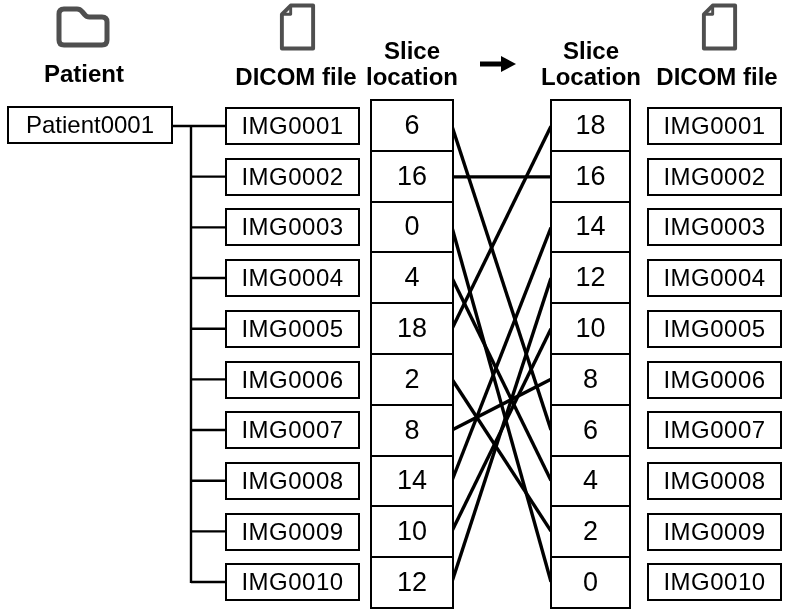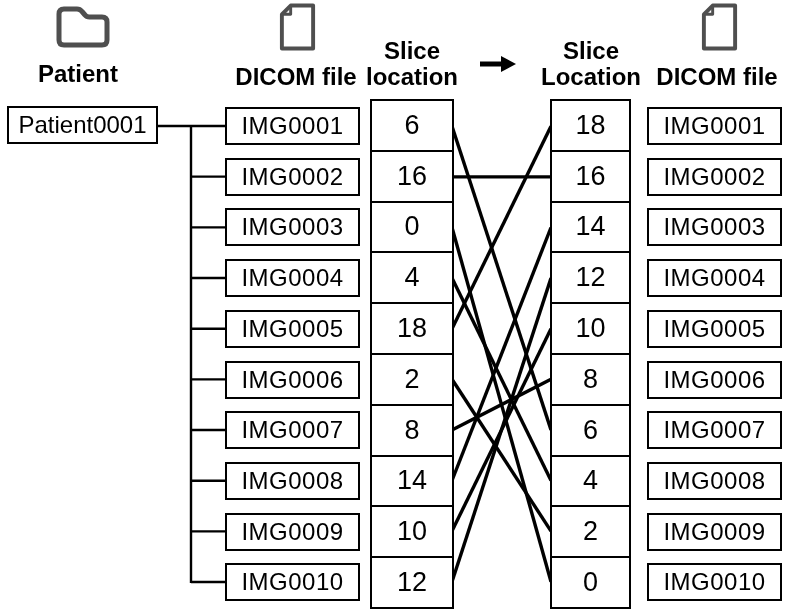--- a/index.html
+++ b/index.html
@@ -12,21 +12,21 @@
     text-align:center;white-space:nowrap;
   }
   .hdr2{white-space:normal;}
   .box{
     position:absolute;border:2px solid #000;background:#fff;height:38px;
     box-sizing:border-box;display:flex;align-items:center;justify-content:center;
     font-size:24px;letter-spacing:0.5px;
   }
   .leftfile{left:225px;width:135px;}
   .rightfile{left:647px;width:135px;}
-  .patientbox{left:7px;top:106px;width:151px;letter-spacing:0;}
+  .patientbox{left:7px;top:106px;width:166px;letter-spacing:0;}
   .slice-table{
     position:absolute;top:99px;height:510px;border:2px solid #000;background:#fff;
     box-sizing:border-box;display:flex;flex-direction:column;
   }
   .slice-table.left{left:370px;width:84px;}
   .slice-table.right{left:550px;width:81px;}
   .slice-cell{
     flex:1 1 0;box-sizing:border-box;border-bottom:2px solid #000;
     display:flex;align-items:center;justify-content:center;font-size:27px;
   }
@@ -76,21 +76,21 @@
   <svg class="icon" style="left:479px;top:54px;" width="38" height="20" viewBox="0 0 38 20" xmlns="http://www.w3.org/2000/svg">
     <line x1="1" y1="10" x2="24" y2="10" stroke="#000" stroke-width="5"></line>
     <polygon points="22,2 37,10 22,18" fill="#000"></polygon>
   </svg>
 
   <svg class="icon" style="left:699px;top:2px;" width="41" height="50" viewBox="0 0 42 50" xmlns="http://www.w3.org/2000/svg">
     <path d="M14 3 L37 3 L37 47 L5 47 L5 12 Z" fill="none" stroke="#4f4f4f" stroke-width="4" stroke-linejoin="round"></path>
     <path d="M14 3 L14 12 L5 12" fill="none" stroke="#4f4f4f" stroke-width="3" stroke-linejoin="round"></path>
   </svg>
 
-  <div class="hdr" style="left:8px;top:61px;width:140px;">Patient</div>
+  <div class="hdr" style="left:14px;top:61px;width:140px;">Patient</div>
   <div class="hdr" style="left:226px;top:64px;width:140px;">DICOM file</div>
 
   <div class="hdr hdr2" style="left:362px;top:38px;width:100px;">
     <div>Slice</div>
     <div>location</div>
   </div>
 
   <div class="hdr hdr2" style="left:541px;top:38px;width:100px;">
     <div>Slice</div>
     <div>Location</div>

